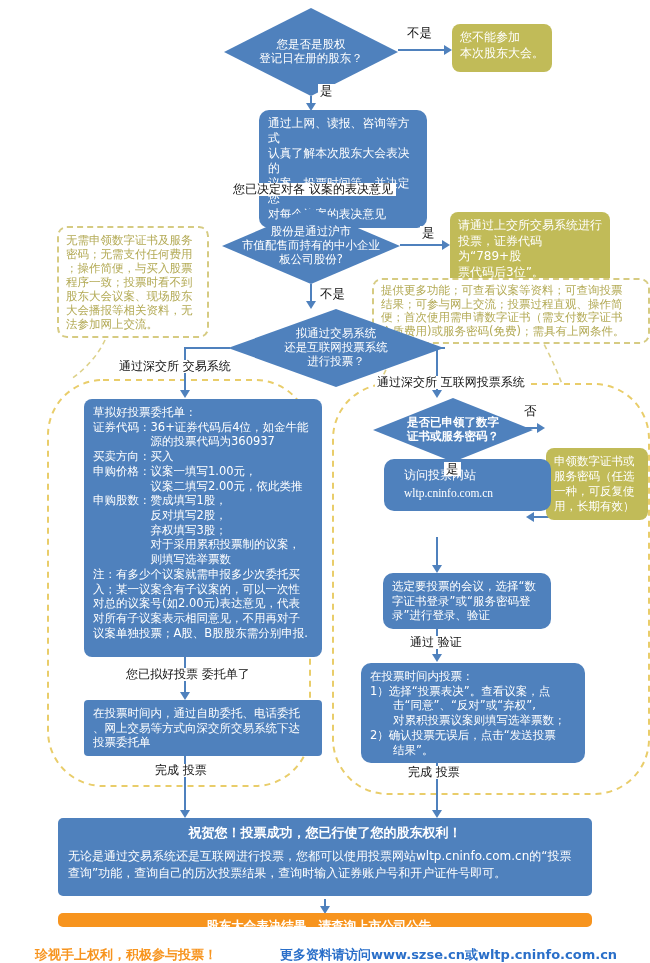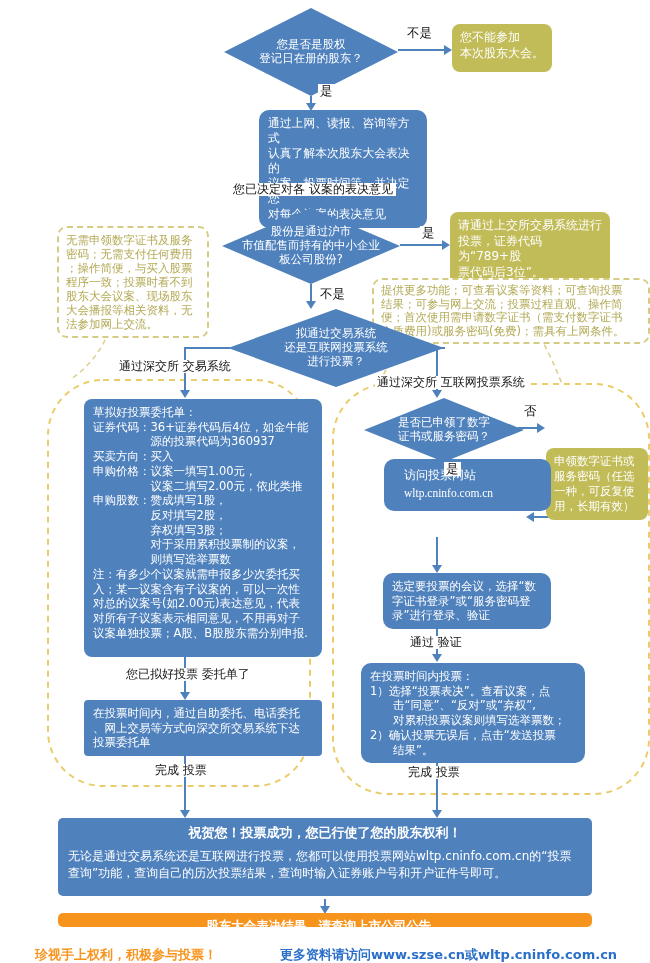--- a/index.html
+++ b/index.html
@@ -163,21 +163,21 @@
   <div class="lbl" style="left:124px;top:668px;font-size:12px;">您已拟好投票 委托单了</div>
 
   <div class="box pre" style="left:58px;top:700px;width:238px;min-height:54px;border-radius:4px;">在投票时间内，通过自助委托、电话委托
 、网上交易等方式向深交所交易系统下达
 投票委托单</div>
 
   <div class="vl" style="left:184px;top:756px;height:55px;"></div>
   <div class="ah down" style="left:180px;top:810px;"></div>
   <div class="lbl" style="left:153px;top:764px;font-size:12px;">完成 投票</div>
 
-  <div class="diamond" style="left:364px;top:398px;width:160px;height:64px;">
+  <div class="diamond" style="left:373px;top:398px;width:160px;height:64px;font-weight:bold;">
     <svg viewBox="0 0 100 100" preserveAspectRatio="none">
         <polygon points="50,0 100,50 50,100 0,50" fill="#4f81bd"></polygon>
       </svg>
     <div class="dtext pre">是否已申领了数字
 证书或服务密码？</div>
   </div>
 
   <div class="hl" style="left:518px;top:427px;width:20px;"></div>
   <div class="ah right" style="left:537px;top:423px;"></div>
   <div class="lbl" style="left:522px;top:404px;">否</div>

